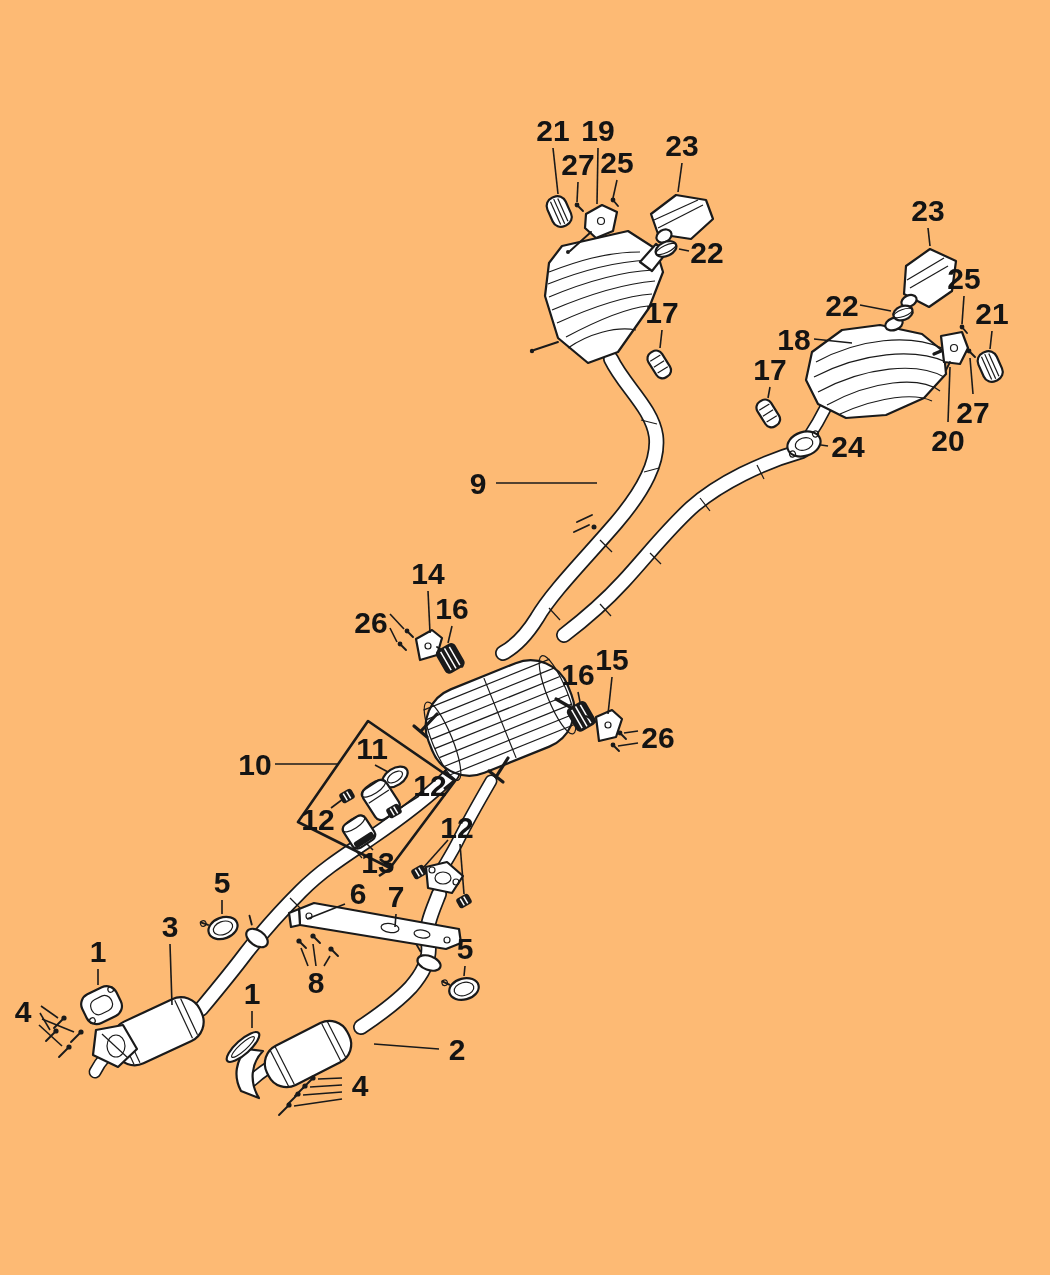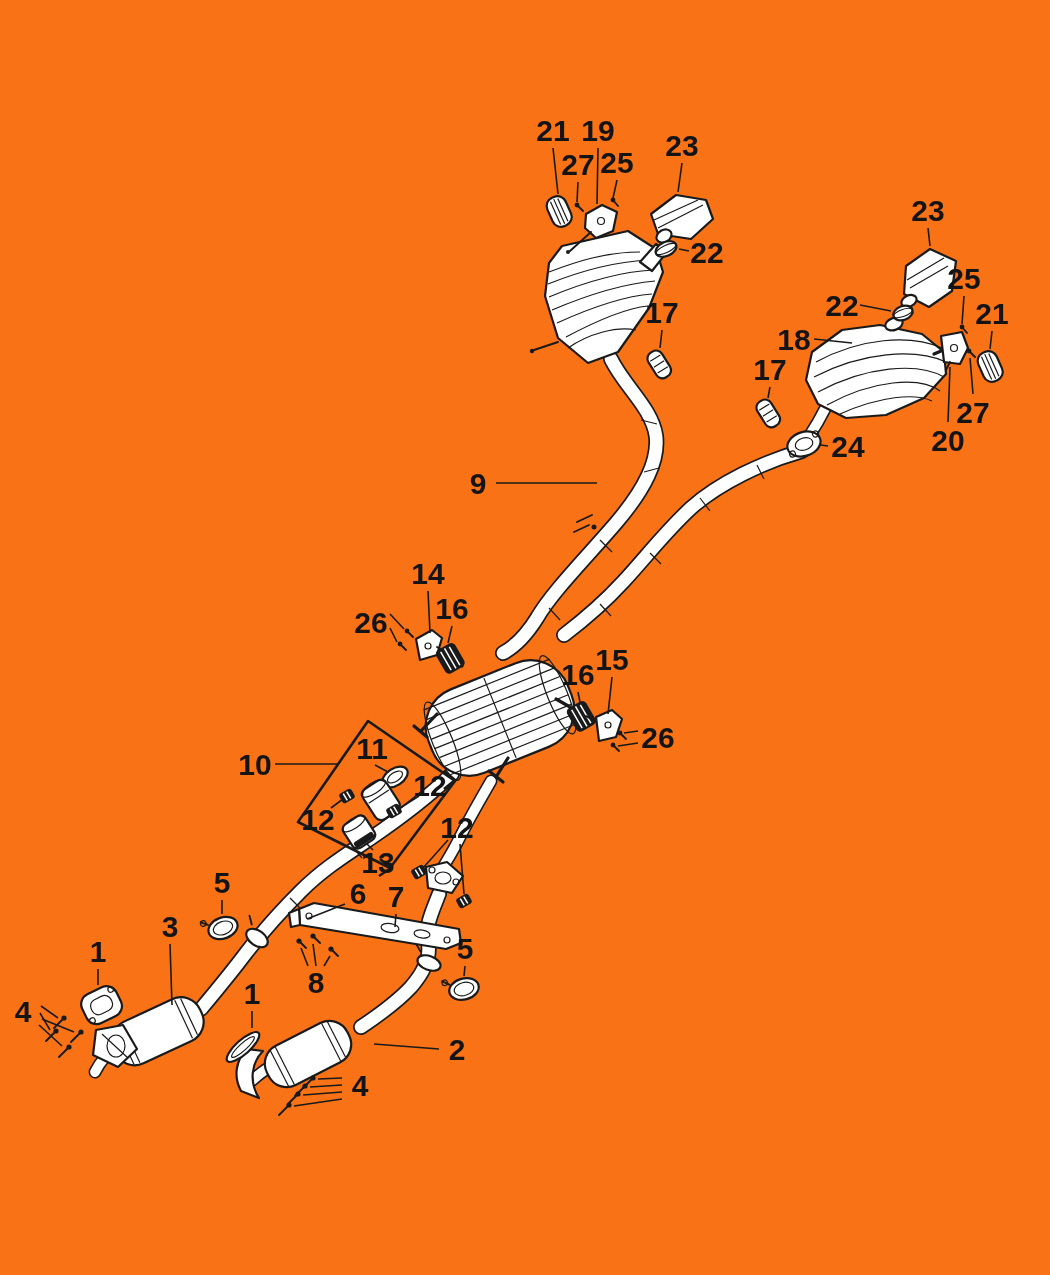--- a/index.html
+++ b/index.html
@@ -1,16 +1,16 @@
 <!DOCTYPE html>
 <html><head>
 <meta charset="utf-8">
 <style>
   html,body{margin:0;padding:0;background:#fff;}
-  .stage{position:relative;width:1050px;height:1275px;background:#f97316;overflow:hidden;
+  .stage{position:relative;width:1050px;height:1275px;background:#fdba74;overflow:hidden;
          font-family:"Liberation Sans",sans-serif;}
   svg{display:block;}
   .outline{fill:#fff;stroke:#1a1a1a;stroke-width:2.2;stroke-linejoin:round;}
   .thin{fill:none;stroke:#1a1a1a;stroke-width:1.2;}
   .med{fill:none;stroke:#1a1a1a;stroke-width:1.9;stroke-linecap:round;}
   .dark{fill:#1a1a1a;stroke:none;}
   .wline{stroke:#fff;stroke-width:1.5;fill:none;}
   .pipe-o{fill:none;stroke:#1a1a1a;stroke-width:16;stroke-linecap:round;stroke-linejoin:round;}
   .pipe-i{fill:none;stroke:#fff;stroke-width:12.6;stroke-linecap:round;stroke-linejoin:round;}
   .pipe-o-sm{fill:none;stroke:#1a1a1a;stroke-width:13;stroke-linecap:round;}

